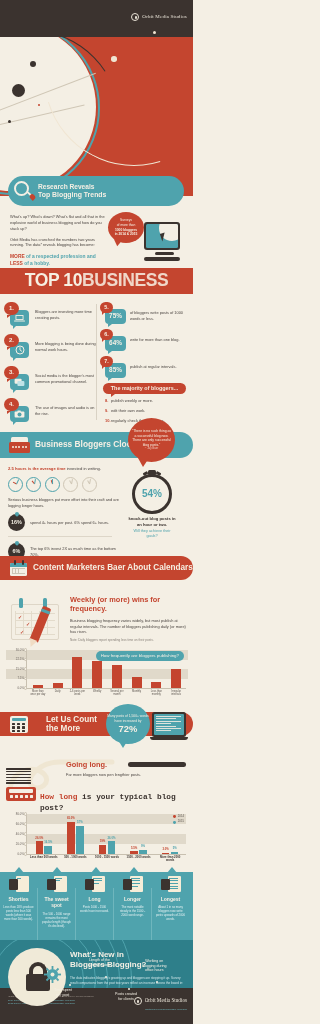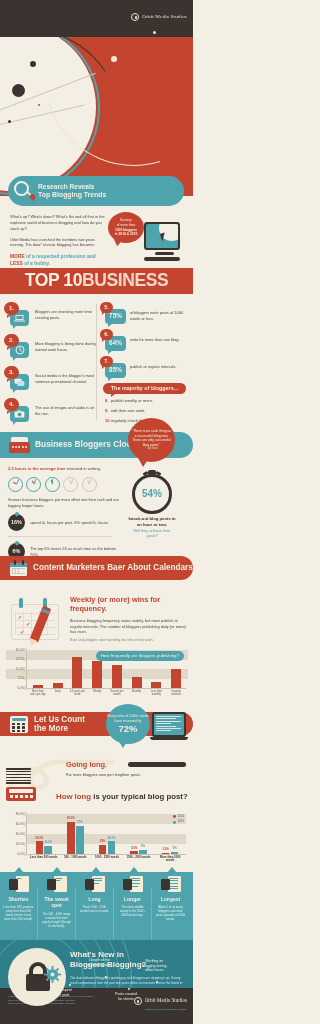--- a/index.html
+++ b/index.html
@@ -180,21 +180,21 @@
   .c1-xlabs { position:absolute; left:22px; top:42px; right:2px; display:flex; justify-content:space-around; }
   .c1-xlab { width:17px; text-align:center; font-size:2.6px; color:#5d5650; line-height:1.25; }
   .c1-pill { position:absolute; right:4px; top:3px; background:#4fa3ad; border-radius:6px; padding:2.2px 5px; font-size:4.4px; color:#f4efe4; z-index:4; }
 
   
   .cw-band { position:absolute; left:0; top:712px; width:193px; height:24px; background:#c4452f; border-radius:0 12px 12px 0; display:flex; align-items:center; padding-left:10px; }
   .calc { width:18px; height:17px; background:#f4efe4; border-radius:2px; position:relative; flex:0 0 18px; }
   .calc .scr { position:absolute; left:2px; top:2px; width:14px; height:3.6px; background:#4fa3ad; border-radius:1px; }
   .calc .keys { position:absolute; left:2.4px; top:7.4px; display:grid; grid-template-columns:repeat(3,1fr); gap:1.1px; width:13px; }
   .calc .keys i { width:3.1px; height:2.3px; background:#3b332f; border-radius:.5px; display:block; }
-  .cw-title { margin-left:6px; font-size:8.2px; color:#f6efe2; font-weight:bold; line-height:1.1; }
+  .cw-title { margin-left:18px; font-size:8.2px; color:#f6efe2; font-weight:bold; line-height:1.1; }
 
   .bub72 { position:absolute; left:106px; top:704px; width:44px; height:40px; background:#4fa3ad; border-radius:50%; z-index:8; display:flex; flex-direction:column; align-items:center; justify-content:center; text-align:center; }
   .bub72::after { content:""; position:absolute; left:12px; bottom:-4px; width:0; height:0; border-left:5px solid transparent; border-right:5px solid transparent; border-top:8px solid #4fa3ad; }
   .bub72 .t { font-size:3.3px; color:#f4efe4; line-height:1.35; }
   .bub72 .v { font-size:9.4px; color:#f4efe4; font-weight:bold; line-height:1; margin-top:1px; }
 
   .laptop { position:absolute; left:152px; top:712px; width:38px; z-index:7; }
   .lt-lid { width:34px; height:25px; background:#3b332f; border-radius:2.5px; padding:2px; }
   .lt-scr { width:100%; height:100%; background:#4fa3ad; border-radius:1px; position:relative; overflow:hidden; padding:2px; }
   .lt-scr i { display:block; height:1.1px; background:#f4efe4; margin-bottom:1.3px; opacity:.85; }
@@ -206,21 +206,21 @@
   .stack { position:absolute; left:6px; top:768px; width:30px; }
   .stack .pg { width:25px; height:1.5px; background:#3b332f; margin-bottom:1.4px; border-radius:.5px; }
   .stack .dev { width:30px; height:14px; background:#c4452f; border-radius:2px; margin-top:3px; position:relative; }
   .stack .dev i { position:absolute; width:3.1px; height:2.4px; background:#f4efe4; border-radius:.5px; top:8.5px; }
   .stack .dev .s { position:absolute; left:3px; top:2.4px; width:24px; height:3.6px; background:#f4efe4; border-radius:1px; }
 
   .going { position:absolute; left:66px; top:760px; width:126px; }
   .going h3 { font-size:7.4px; color:#c4452f; font-weight:bold; }
   .going p { font-size:3.9px; margin-top:2px; }
   .going .bar { position:absolute; left:62px; top:2px; width:58px; height:5px; background:#3b332f; border-radius:2.5px; }
-  .howlong { position:absolute; left:56px; top:792px; width:140px; font-size:7.8px; font-weight:bold; color:#3b332f; }
+  .howlong { position:absolute; left:40px; top:792px; width:140px; font-size:7.8px; font-weight:bold; color:#3b332f;font-family:Liberation Mono, monospace; }
   .howlong .r { color:#c4452f; }
 
   
   .chart2 { position:absolute; left:6px; top:812px; width:182px; height:58px; }
   .c2-axis-l { position:absolute; left:20px; top:2px; width:1px; height:40px; background:#c8c0b0; }
   .c2-axis-b { position:absolute; left:20px; top:42px; right:2px; height:1px; background:#c8c0b0; }
   .c2-band { position:absolute; left:20px; right:2px; background:#e0d9ca; }
   .c2-ylab { position:absolute; left:0; width:18px; text-align:right; font-size:2.9px; color:#6e6761; }
   .c2-tick { position:absolute; left:18px; width:3.4px; height:3.4px; border-radius:50%; border:.8px solid #c8c0b0; background:#f4efe4; }
   .c2-groups { position:absolute; left:22px; top:2px; right:2px; height:40px; display:flex; justify-content:space-around; align-items:flex-end; }

